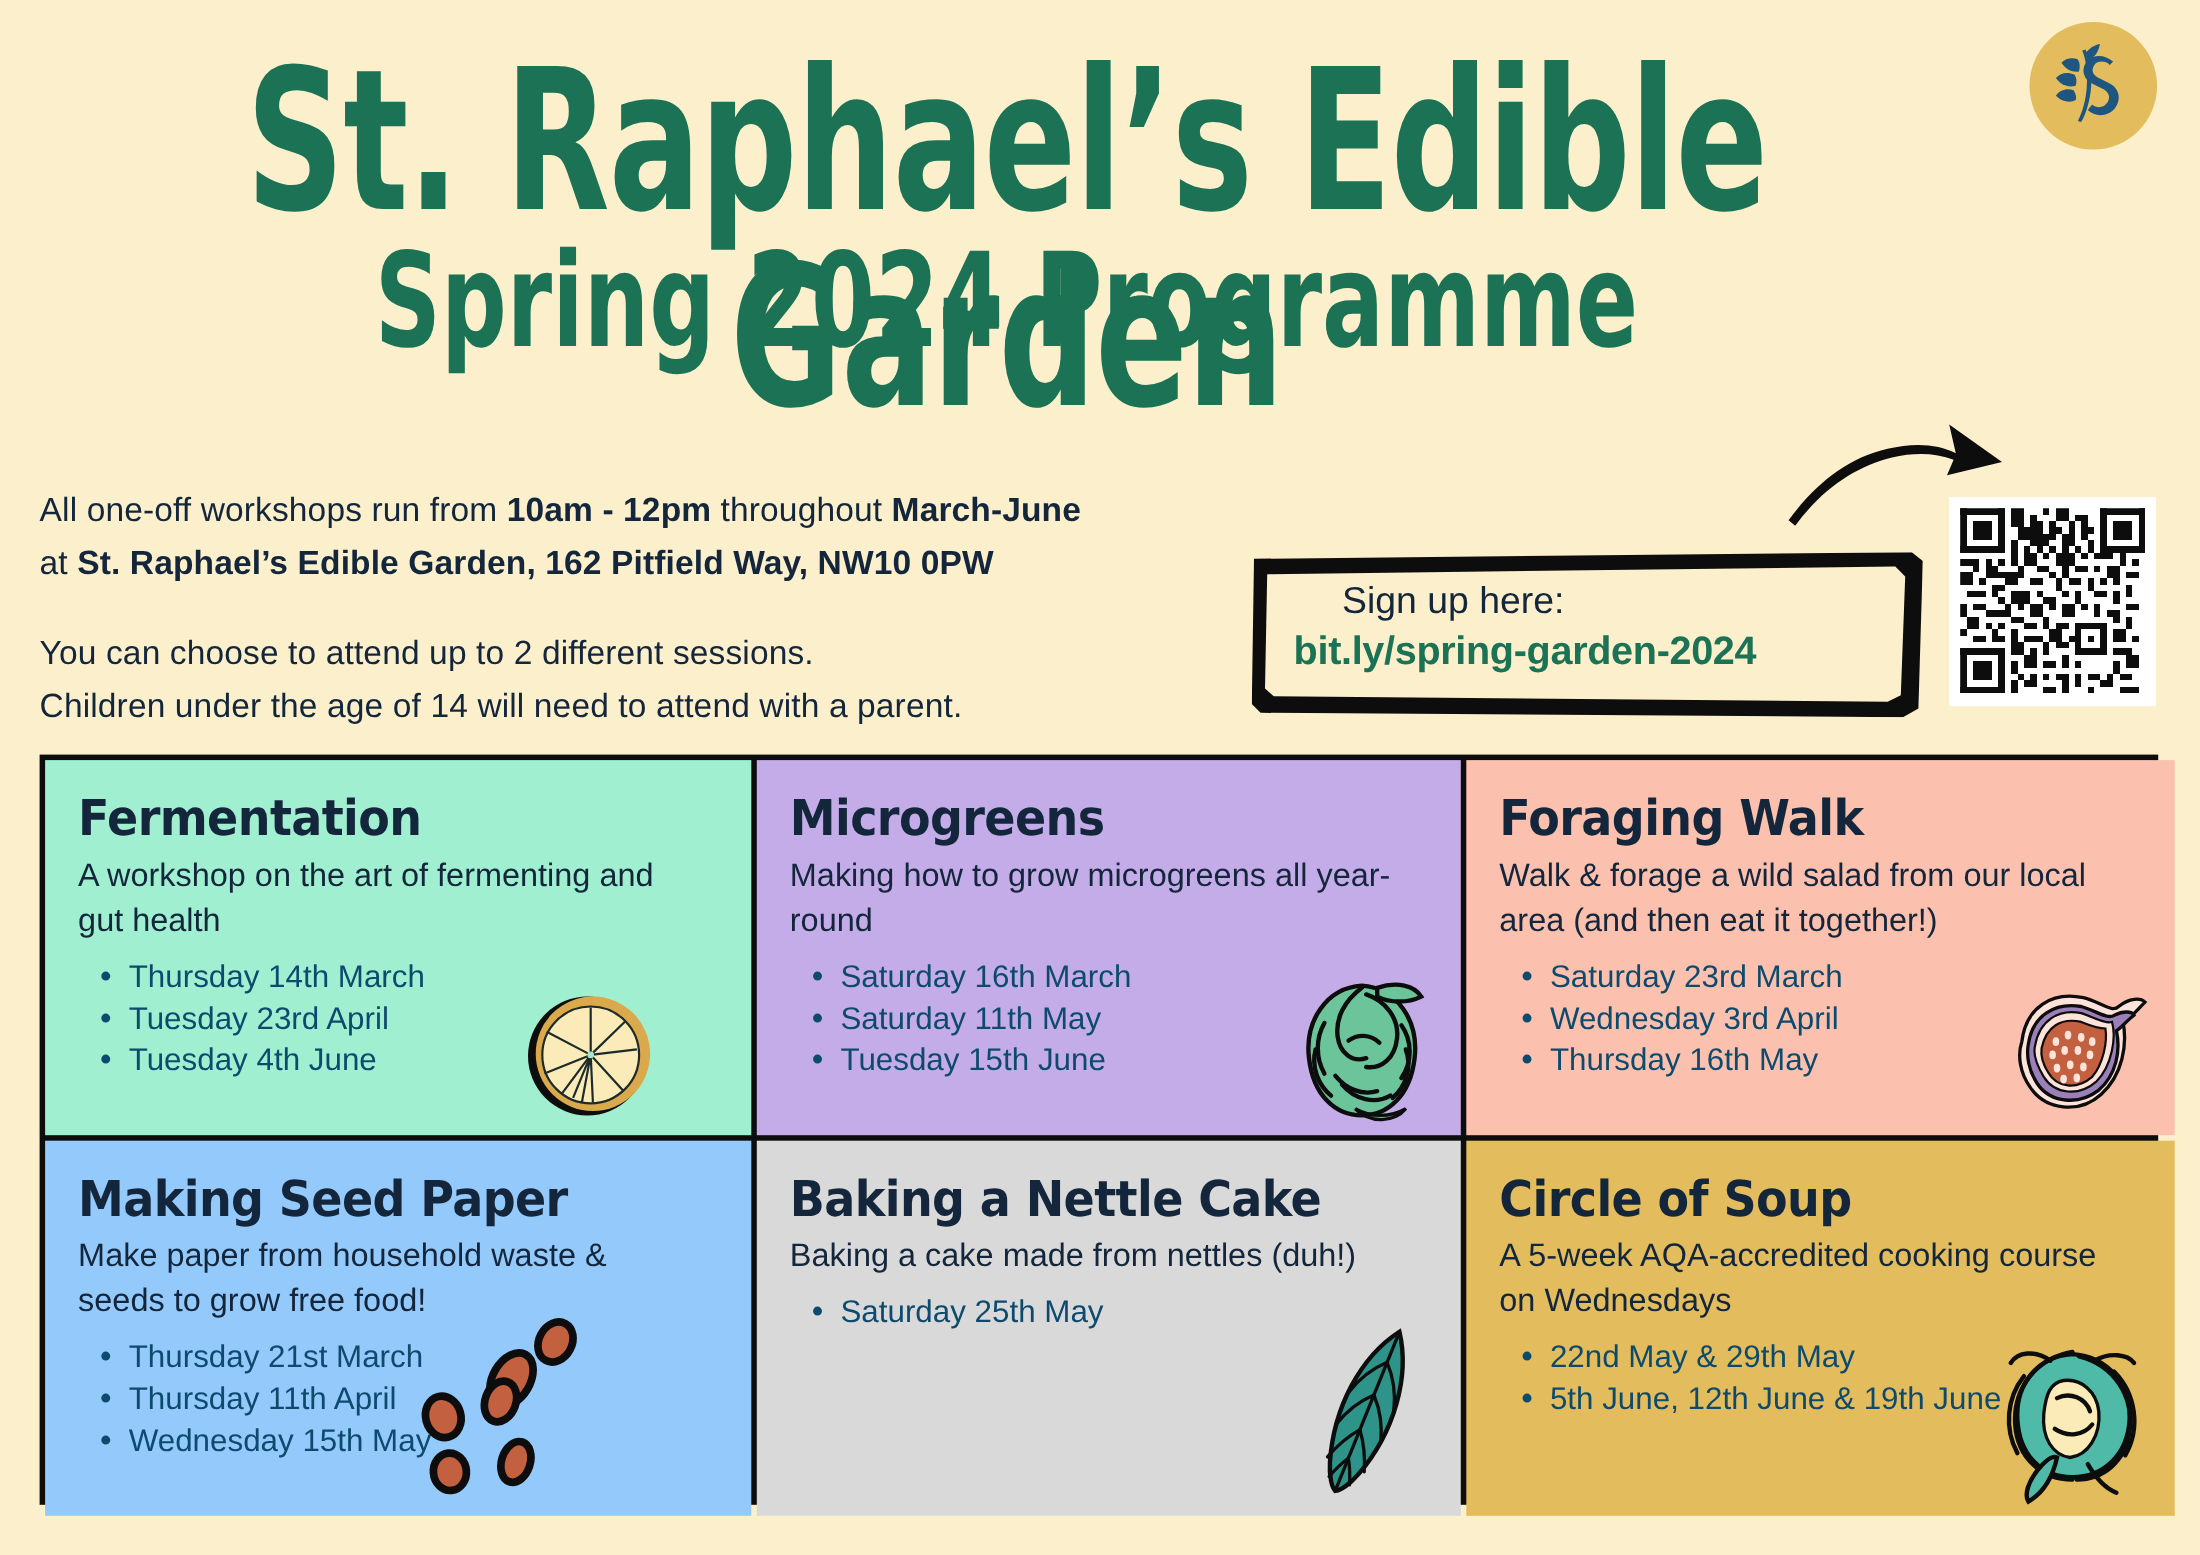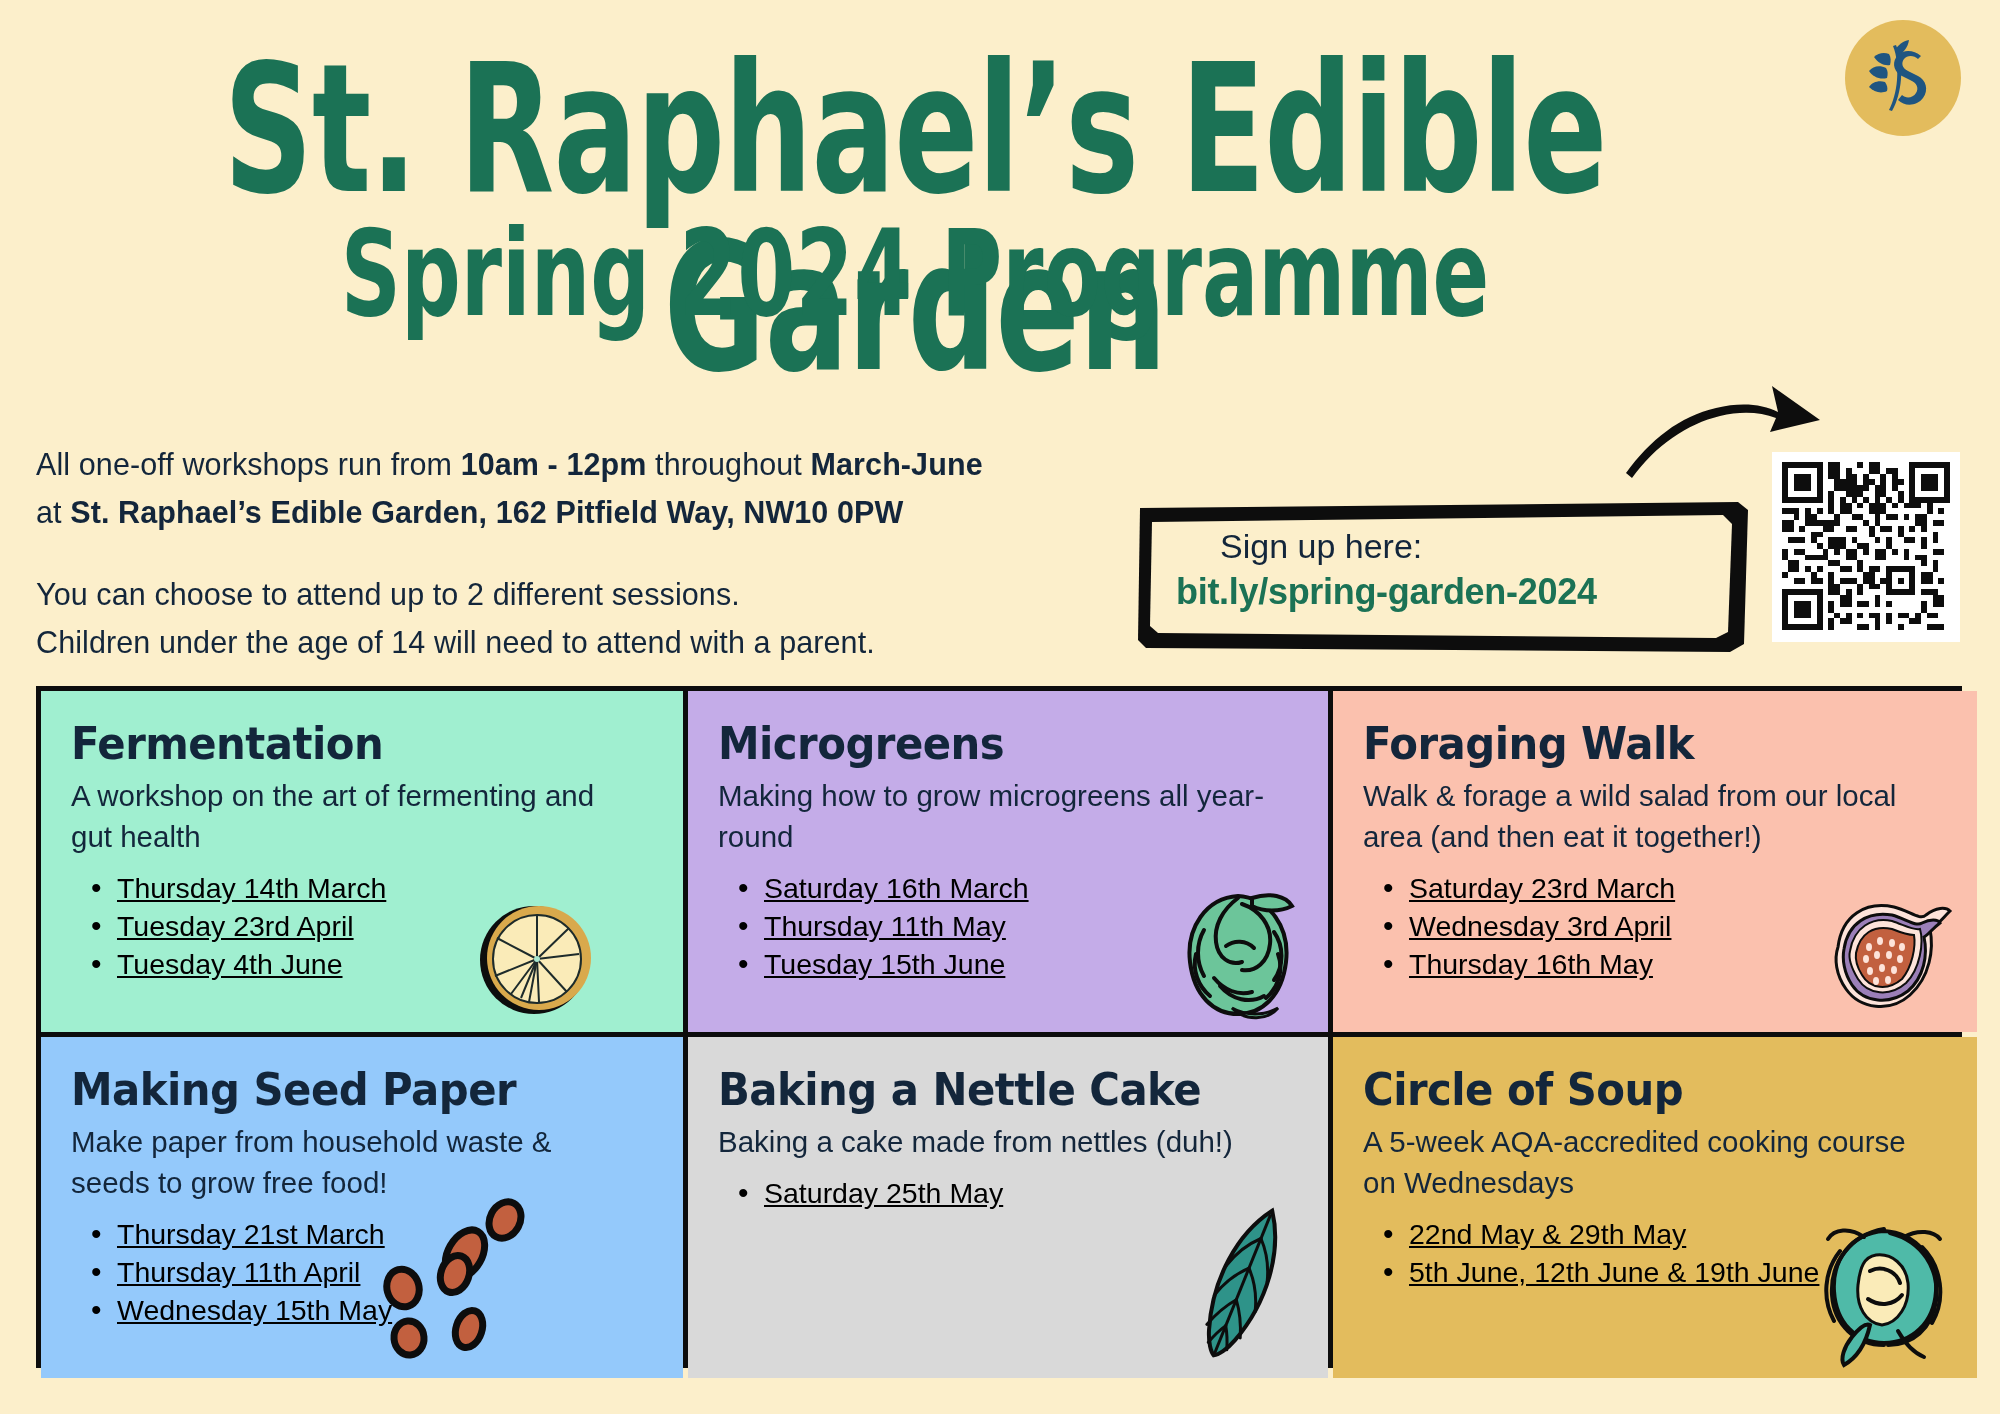--- a/index.html
+++ b/index.html
@@ -98,23 +98,22 @@
     margin-top:6px;
     font-size:29.5px;
     line-height:41px;
     color:#13263B;
     max-width:560px;
   }
   .card-dates { margin-top:12px; padding-left:46px; list-style:none; }
   .card-dates li {
     font-size:28.5px;
     line-height:38px;
-    color:#000000;
+    color:#0c4a6e;
     position:relative;
-    text-decoration:underline;
   }
   .card-dates li::before {
     content:"•";
     position:absolute;
     left:-26px;
     font-size:30px;
     line-height:38px;
   }
   .card-art { position:absolute; pointer-events:none; }
 
@@ -353,21 +352,21 @@
       </g>
       <circle cx="68" cy="65" r="3" fill="#A6E6CE"></circle>
     </svg>
   </div>
 
   <div class="card c-microgreens">
     <div class="card-title">Microgreens</div>
     <div class="card-desc">Making how to grow microgreens all year-round</div>
     <ul class="card-dates">
       <li>Saturday 16th March</li>
-      <li>Thursday 11th May</li>
+      <li>Saturday 11th May</li>
       <li>Tuesday 15th June</li>
     </ul>
     <svg class="card-art" style="right:24px;bottom:10px;width:130px;height:140px;" viewBox="0 0 130 140">
       <path d="M64 14 C96 16 116 46 112 80 C108 114 88 132 64 132 C40 132 20 114 16 80 C12 46 32 16 64 14 Z" fill="#6CC59A" stroke="#0d0d0d" stroke-width="4"></path>
       <g fill="none" stroke="#0d0d0d" stroke-width="4" stroke-linecap="round">
         <path d="M64 16 C48 28 40 44 42 60 C44 76 56 84 68 80"></path>
         <path d="M68 22 C86 28 98 44 96 62 C94 80 82 90 68 88"></path>
         <path d="M30 48 C22 62 22 80 30 94"></path>
         <path d="M100 50 C110 64 110 84 100 98"></path>
         <path d="M40 96 C50 108 64 114 78 110"></path>

